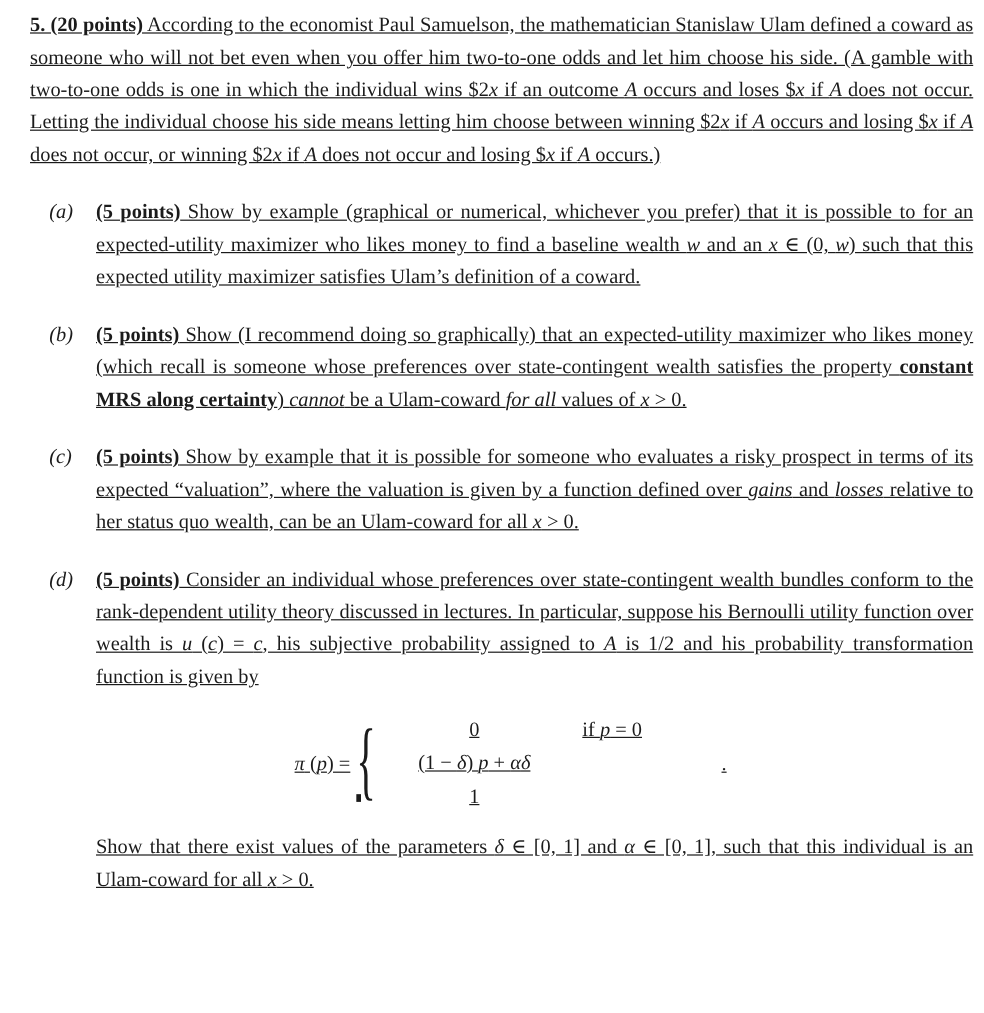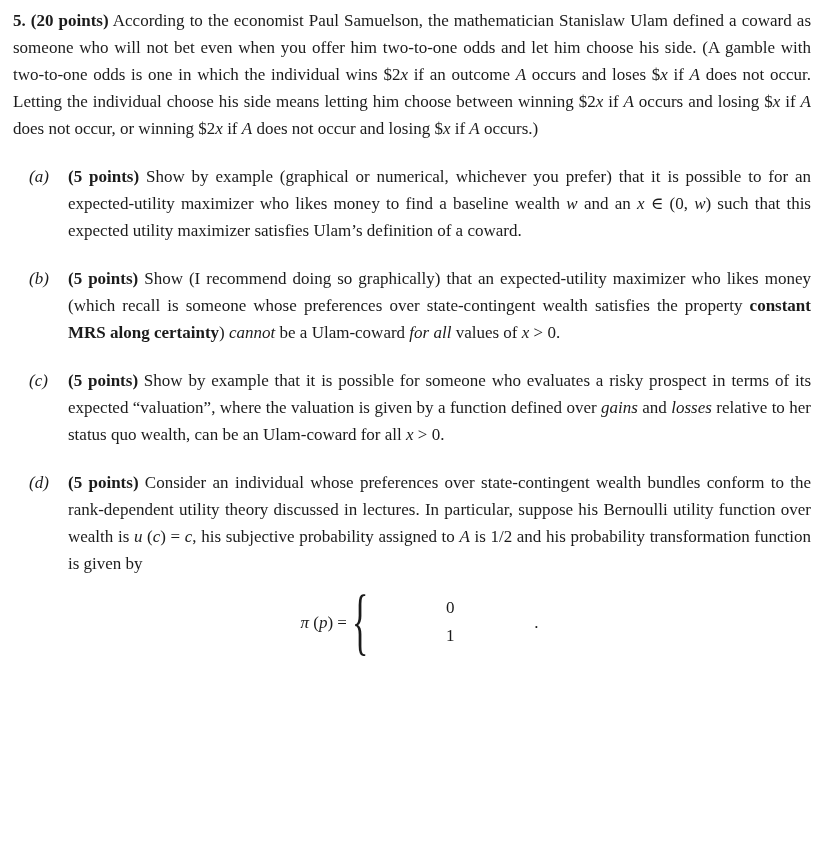--- a/index.html
+++ b/index.html
@@ -5,24 +5,25 @@
   * { margin: 0; padding: 0; box-sizing: border-box; }
   html, body { background: #ffffff; }
   body {
     width: 820px;
     height: 844px;
     font-family: "Liberation Serif", "DejaVu Serif", serif;
     color: #1b1b1b;
     overflow: hidden;
   }
   .page {
-    padding: 7px 9px 0 13px;
+    padding: 7px 9px 0 25px;
     font-size: 17px;
     line-height: 27px;
     text-align: justify;
+    text-decoration: underline;
   }
   .run-i { font-style: italic; }
   .run-b { font-weight: 700; }
   .intro { margin-bottom: 0; }
   .item {
     position: relative;
     padding-left: 55px;
     margin-top: 21px;
   }
   .item-label {
@@ -80,25 +81,28 @@
   <div class="item">
     <span class="item-label">(d)</span>
     <p class="item-body"><span class="run-b">(5 points)</span><span> Consider an individual whose preferences over state-contingent wealth bundles conform to the rank-dependent utility theory discussed in lectures.  In particular, suppose his Bernoulli utility function over wealth is </span><span class="run-i">u</span><span> (</span><span class="run-i">c</span><span>) = </span><span class="run-i">c</span><span>, his subjective probability assigned to </span><span class="run-i">A</span><span> is 1/2 and his probability transformation function is given by</span></p>
 
     <div class="equation">
       <span class="eq-lhs"><span class="run-i">π</span><span> (</span><span class="run-i">p</span><span>) = </span></span>
       <span class="brace">{</span>
       <div class="cases">
         <div class="case-row">
           <span class="case-val"><span>0</span></span>
+          <span class="case-cond"><span>if </span><span class="run-i">p</span><span> = 0</span></span>
         </div>
         <div class="case-row">
+          <span class="case-val"><span>(1 − </span><span class="run-i">δ</span><span>) </span><span class="run-i">p</span><span> + </span><span class="run-i">α</span><span class="run-i">δ</span></span>
         </div>
         <div class="case-row">
           <span class="case-val"><span>1</span></span>
         </div>
       </div>
       <span class="eq-period">.</span>
     </div>
 
+    <p class="item-body closing"><span>Show that there exist values of the parameters </span><span class="run-i">δ</span><span> ∈ [0, 1] and </span><span class="run-i">α</span><span> ∈ [0, 1], such that this individual is an Ulam-coward for all </span><span class="run-i">x</span><span> &gt; 0.</span></p>
   </div>
 
 </div>
 
 </body></html>

